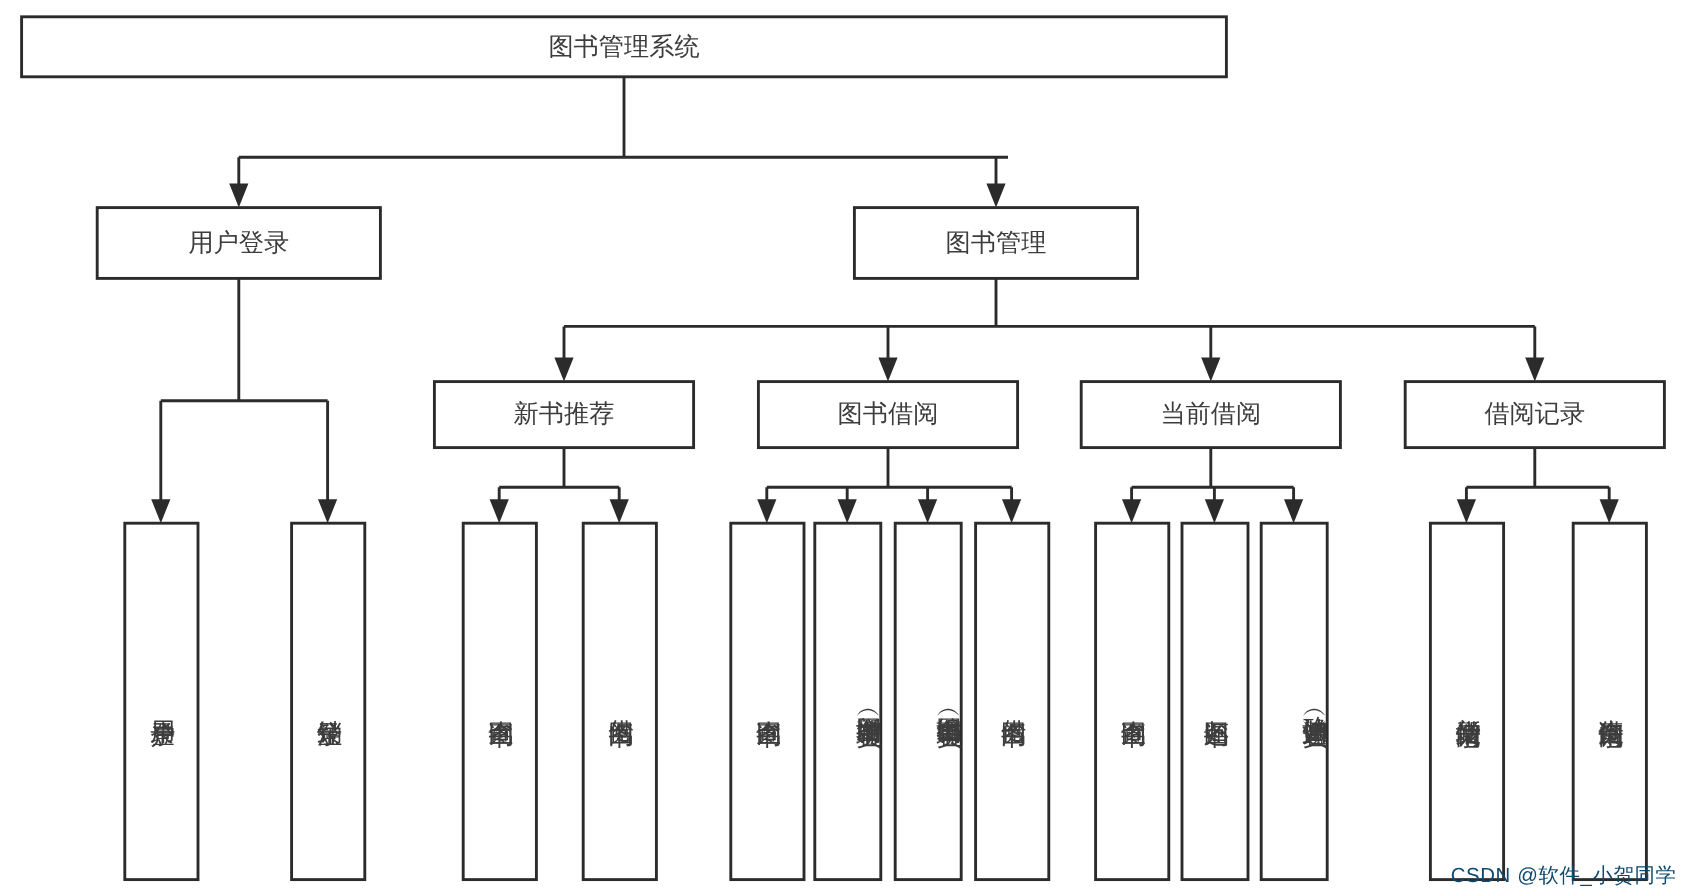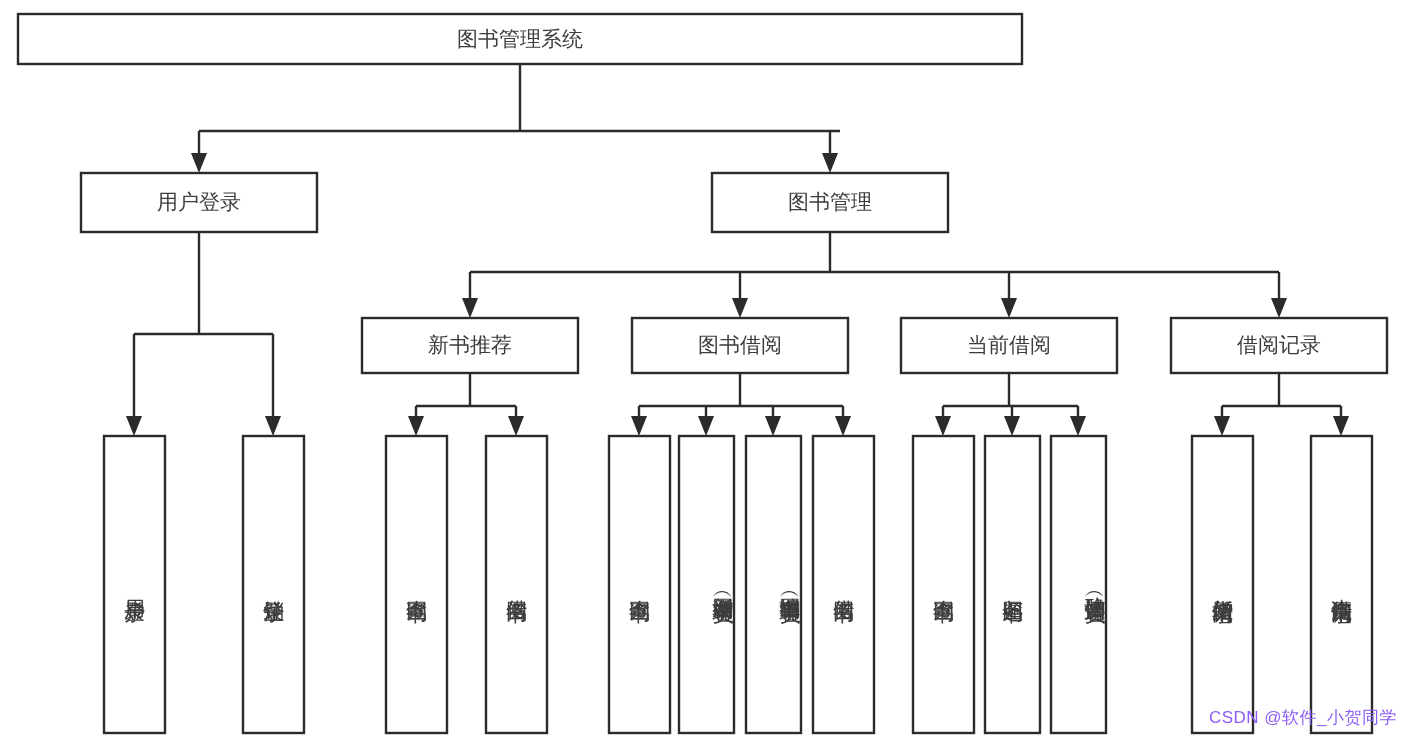--- a/index.html
+++ b/index.html
@@ -63,24 +63,24 @@
     align-items: flex-start;
     justify-content: center;
     pointer-events: none;
   }
   .leaf-label.centered {
     align-items: center;
   }
   .watermark {
     position: absolute;
     right: 8px;
-    bottom: 18px;
+    bottom: 6px;
     font-family: "Liberation Sans", "DejaVu Sans", sans-serif;
     font-size: 17px;
-    color: #8b5cf6;
+    color: #0c4a6e;
     letter-spacing: 0.5px;
     white-space: nowrap;
   }
 </style>
 </head>
 <body>
 
 <div id="diagram-root">
   <svg id="tree-svg" viewBox="0 0 1405 747">
     <g id="connectors-layer">

